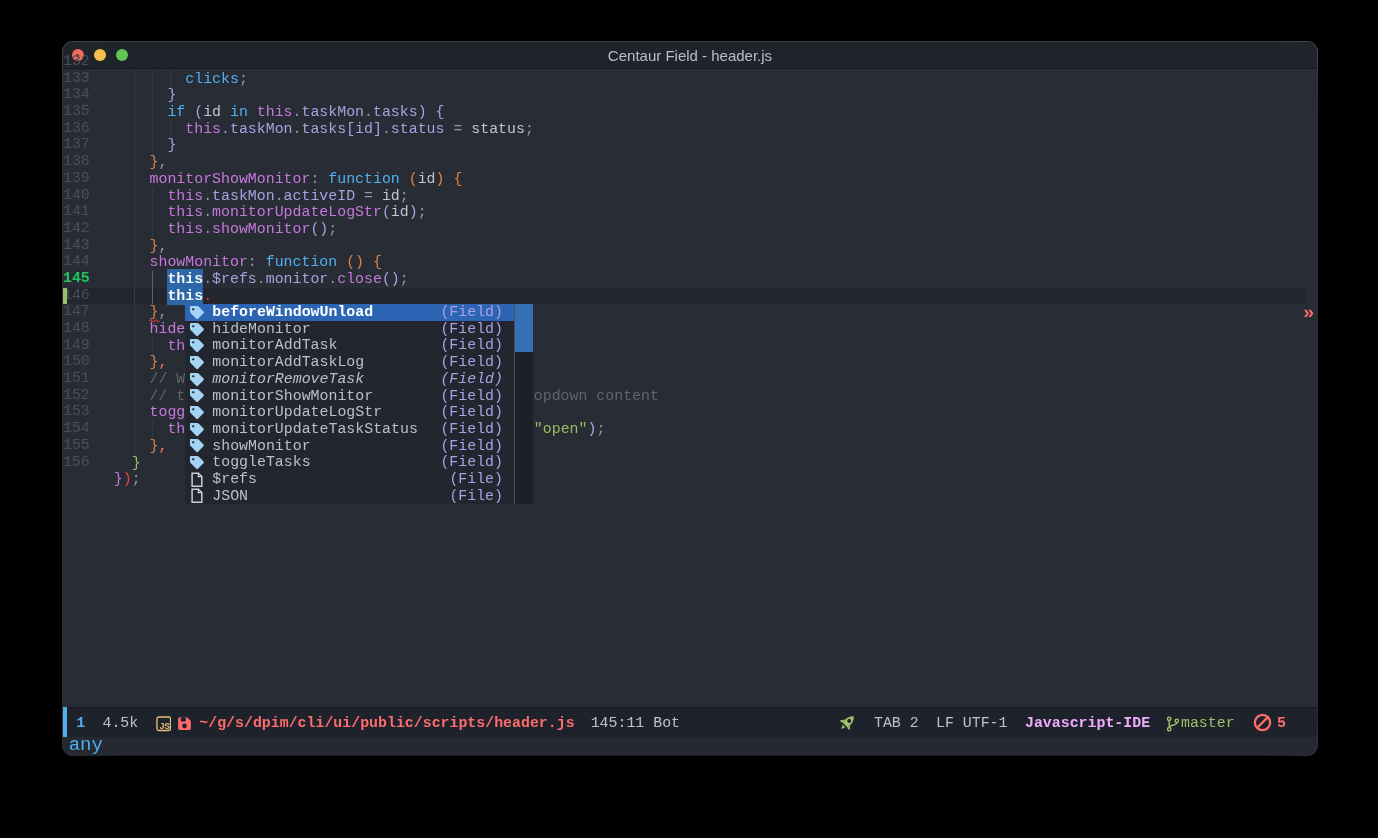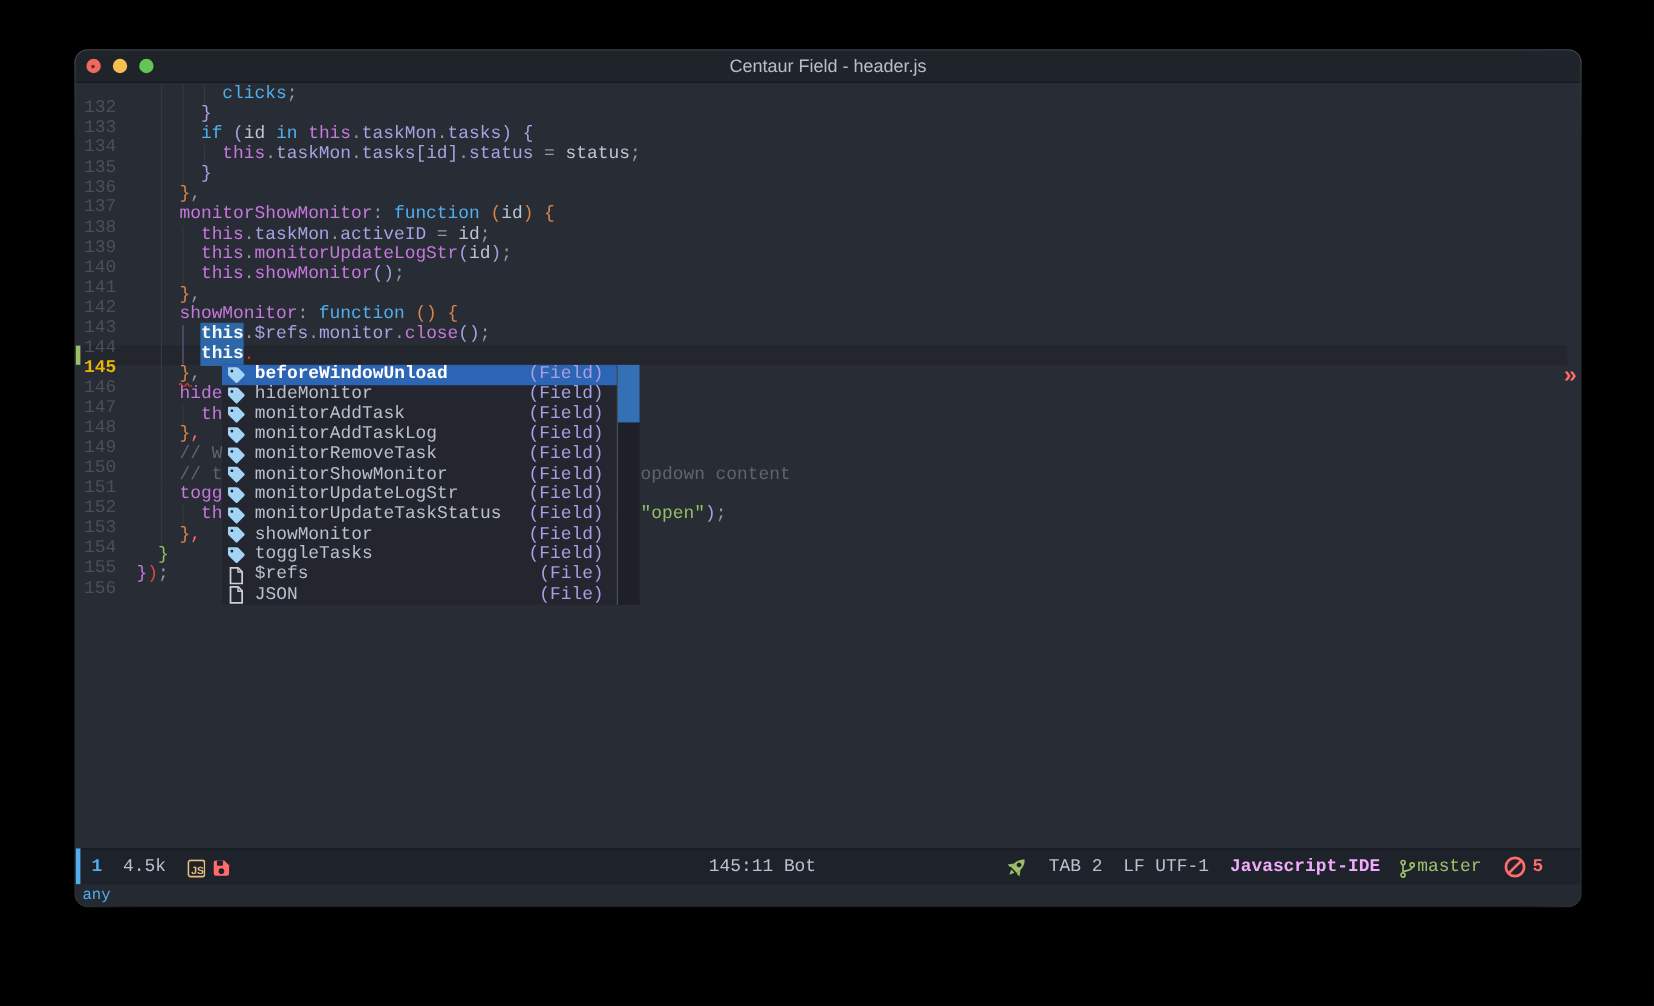--- a/index.html
+++ b/index.html
@@ -5,47 +5,47 @@
   html,body{margin:0;padding:0;background:#000;width:1378px;height:838px;overflow:hidden}
   #stage{position:relative;width:1378px;height:838px;background:#000;font-family:"Liberation Mono",monospace}
   #win{position:absolute;left:63px;top:42px;width:1254px;height:713px;background:#282c34;
        border-radius:10px;box-shadow:0 22px 60px rgba(0,0,0,.85), 0 0 0 1px #4a4f57;
        overflow:hidden}
   #titlebar{position:absolute;left:0;top:0;width:100%;height:26px;background:#1f242b;border-bottom:1px solid #17191e}
   .light{position:absolute;top:7px;width:12px;height:12px;border-radius:50%}
   #title{position:absolute;left:0;top:0;width:100%;height:26px;line-height:27px;text-align:center;
          font-family:"Liberation Sans",sans-serif;font-size:15px;color:#b9bfc9}
   pre{margin:0;font-family:"Liberation Mono",monospace;font-size:14.9px;line-height:16.69px}
-  #lnums{position:absolute;z-index:3;left:0px;top:40px;width:41px;text-align:center;color:#4a5059}
+  #lnums{position:absolute;z-index:3;left:0px;top:11px;width:41px;text-align:left;color:#4a5059}
   #code{position:absolute;z-index:3;left:50.8px;top:28.7px;color:#bbc2cf}
   .bl{color:#51afef}.mg{color:#c678dd}.vi{color:#a9a1e1}.gn{color:#98be65}
   .or{color:#da8548}.rd{color:#ff6c6b}.er{color:#f2271c}.rp{color:#e8453c}.cm{color:#5f656e}
   .gr{color:#9299a4}.fg{color:#bfc6d1}
   .hlthis{background:#2d67a8;color:#f2f5f9;font-weight:bold;padding:1.5px 0}
-  .cur{color:#eab308;font-weight:bold}
+  .cur{color:#22c55e;font-weight:bold}
   .guide{position:absolute;z-index:2;width:1px;background:#343943}
   
   #popup{position:absolute;z-index:5;left:121.5px;top:262.1px;width:348.5px;height:200.3px}
   #popbg{position:absolute;left:0;top:0;width:329.5px;height:200.3px;background:#23262e}
   #popsep{position:absolute;left:329.5px;top:0;width:1px;height:200.3px;background:#4a4f58}
   #poptrack{position:absolute;left:330.5px;top:0;width:18px;height:200.3px;background:#1d2028}
   #popthumb{position:absolute;left:330.5px;top:0;width:18px;height:48px;background:#3470b5}
   .prow{position:absolute;left:0;width:329.5px;height:16.69px;line-height:16.69px;font-size:14.9px;
         font-family:"Liberation Mono",monospace;color:#b9c0cb;white-space:pre}
   .prow .name{position:absolute;left:27.8px;top:0}
   .prow .ann{position:absolute;right:11px;top:0;color:#ab9fe3}
   .prow.sel{background:#2b65b4;color:#fff}
   .prow.sel .name{font-weight:bold}
   .picon{position:absolute;left:4.5px;top:0.8px;width:15.5px;height:15.5px}
   
   #modeline{position:absolute;left:0;top:665px;width:100%;height:30px;background:#1e222a;border-top:1px solid #161920}
   #modeline .t{position:absolute;top:0;height:30px;line-height:30px;font-size:14.9px;font-family:"Liberation Mono",monospace;white-space:pre}
   #bluebar{position:absolute;left:0;top:665px;width:4px;height:30px;background:#51afef}
   #minibuf{position:absolute;left:0;top:695px;width:100%;height:18px;background:#252932}
-  #minibuf span{position:absolute;left:5.7px;top:0;height:18px;line-height:17px;font-size:13px;color:#51afef}
+  #minibuf span{position:absolute;left:5.7px;top:0;height:18px;line-height:17px;font-size:19px;color:#51afef}
   #greenbar{position:absolute;z-index:4;left:0;top:245.7px;width:4px;height:16.7px;background:#99c069}
   #trunc{position:absolute;left:1240px;top:262.5px;color:#ff6c6b;font-size:19px;line-height:16.69px;font-weight:bold}
 </style>
 </head>
 <body>
 <div id="stage">
  <div id="win">
   <div id="titlebar">
     <div class="light" style="left:8.5px;background:#ed6a5f"></div>
     <div class="light" style="left:30.5px;background:#f5bf4f"></div>
@@ -127,21 +127,21 @@
             <rect x="3.3" y="3.3" width="2.2" height="2.2" rx="0.7" fill="#23262e"></rect>
           </svg><span class="name">hideMonitor</span><span class="ann">(Field)</span></div>
         <div class="prow" style="top: 33.38px;"><svg class="picon" viewBox="0 0 16 16">
             <path d="M1.8 1.0 L8.4 1.0 Q9.3 1.0 9.9 1.6 L15.0 6.7 Q15.9 7.6 15.0 8.5 L9.3 14.2 Q8.4 15.1 7.5 14.2 L1.6 8.3 Q1.0 7.7 1.0 6.8 L1.0 1.8 Q1.0 1.0 1.8 1.0 Z" fill="#a3d4f6"></path>
             <rect x="3.3" y="3.3" width="2.2" height="2.2" rx="0.7" fill="#23262e"></rect>
           </svg><span class="name">monitorAddTask</span><span class="ann">(Field)</span></div>
         <div class="prow" style="top: 50.07px;"><svg class="picon" viewBox="0 0 16 16">
             <path d="M1.8 1.0 L8.4 1.0 Q9.3 1.0 9.9 1.6 L15.0 6.7 Q15.9 7.6 15.0 8.5 L9.3 14.2 Q8.4 15.1 7.5 14.2 L1.6 8.3 Q1.0 7.7 1.0 6.8 L1.0 1.8 Q1.0 1.0 1.8 1.0 Z" fill="#a3d4f6"></path>
             <rect x="3.3" y="3.3" width="2.2" height="2.2" rx="0.7" fill="#23262e"></rect>
           </svg><span class="name">monitorAddTaskLog</span><span class="ann">(Field)</span></div>
-        <div class="prow" style="top: 66.76px;"><svg class="picon" viewBox="0 0 16 16">
+        <div class="prow" style="top: 66.76px; font-style: italic;"><svg class="picon" viewBox="0 0 16 16">
             <path d="M1.8 1.0 L8.4 1.0 Q9.3 1.0 9.9 1.6 L15.0 6.7 Q15.9 7.6 15.0 8.5 L9.3 14.2 Q8.4 15.1 7.5 14.2 L1.6 8.3 Q1.0 7.7 1.0 6.8 L1.0 1.8 Q1.0 1.0 1.8 1.0 Z" fill="#a3d4f6"></path>
             <rect x="3.3" y="3.3" width="2.2" height="2.2" rx="0.7" fill="#23262e"></rect>
           </svg><span class="name">monitorRemoveTask</span><span class="ann">(Field)</span></div>
         <div class="prow" style="top: 83.45px;"><svg class="picon" viewBox="0 0 16 16">
             <path d="M1.8 1.0 L8.4 1.0 Q9.3 1.0 9.9 1.6 L15.0 6.7 Q15.9 7.6 15.0 8.5 L9.3 14.2 Q8.4 15.1 7.5 14.2 L1.6 8.3 Q1.0 7.7 1.0 6.8 L1.0 1.8 Q1.0 1.0 1.8 1.0 Z" fill="#a3d4f6"></path>
             <rect x="3.3" y="3.3" width="2.2" height="2.2" rx="0.7" fill="#23262e"></rect>
           </svg><span class="name">monitorShowMonitor</span><span class="ann">(Field)</span></div>
         <div class="prow" style="top: 100.14px;"><svg class="picon" viewBox="0 0 16 16">
             <path d="M1.8 1.0 L8.4 1.0 Q9.3 1.0 9.9 1.6 L15.0 6.7 Q15.9 7.6 15.0 8.5 L9.3 14.2 Q8.4 15.1 7.5 14.2 L1.6 8.3 Q1.0 7.7 1.0 6.8 L1.0 1.8 Q1.0 1.0 1.8 1.0 Z" fill="#a3d4f6"></path>
             <rect x="3.3" y="3.3" width="2.2" height="2.2" rx="0.7" fill="#23262e"></rect>
@@ -196,20 +196,21 @@
         <circle cx="3.2" cy="13.2" r="1.7"></circle>
         <path d="M3.2 4.5 V11.5 M10.8 6.5 C10.8 9.5 6.5 8.8 3.6 10.5"></path>
       </g>
     </svg>
     <svg style="position:absolute;left:1190.2px;top:5.4px" width="19" height="19" viewBox="0 0 16 16">
       <circle cx="8" cy="8" r="6.4" fill="none" stroke="#ff6c6b" stroke-width="1.9"></circle>
       <path d="M3.5 12.5 L12.5 3.5" stroke="#ff6c6b" stroke-width="1.9"></path>
     </svg>
     <span class="t" style="left:13.3px;color:#51afef;font-weight:bold">1</span>
     <span class="t" style="left:39.5px;color:#bbc2cf">4.5k</span>
+    <span class="t" style="left:136.3px;color:#ff6c6b;font-weight:bold">~/g/s/dpim/cli/ui/public/scripts/header.js</span>
     <span class="t" style="left:527.7px;color:#bbc2cf">145:11 Bot</span>
     <span class="t" style="left:811px;color:#bbc2cf">TAB 2</span>
     <span class="t" style="left:873px;color:#bbc2cf">LF UTF-1</span>
     <span class="t" style="left:962px;color:#f0abfc;font-weight:bold">Javascript-IDE</span>
     <span class="t" style="left:1118px;color:#9fc06a">master</span>
     <span class="t" style="left:1214px;color:#ff6c6b;font-weight:bold">5</span>
   </div>
   <div id="bluebar"></div>
   <div id="minibuf">
         <span>any</span>

